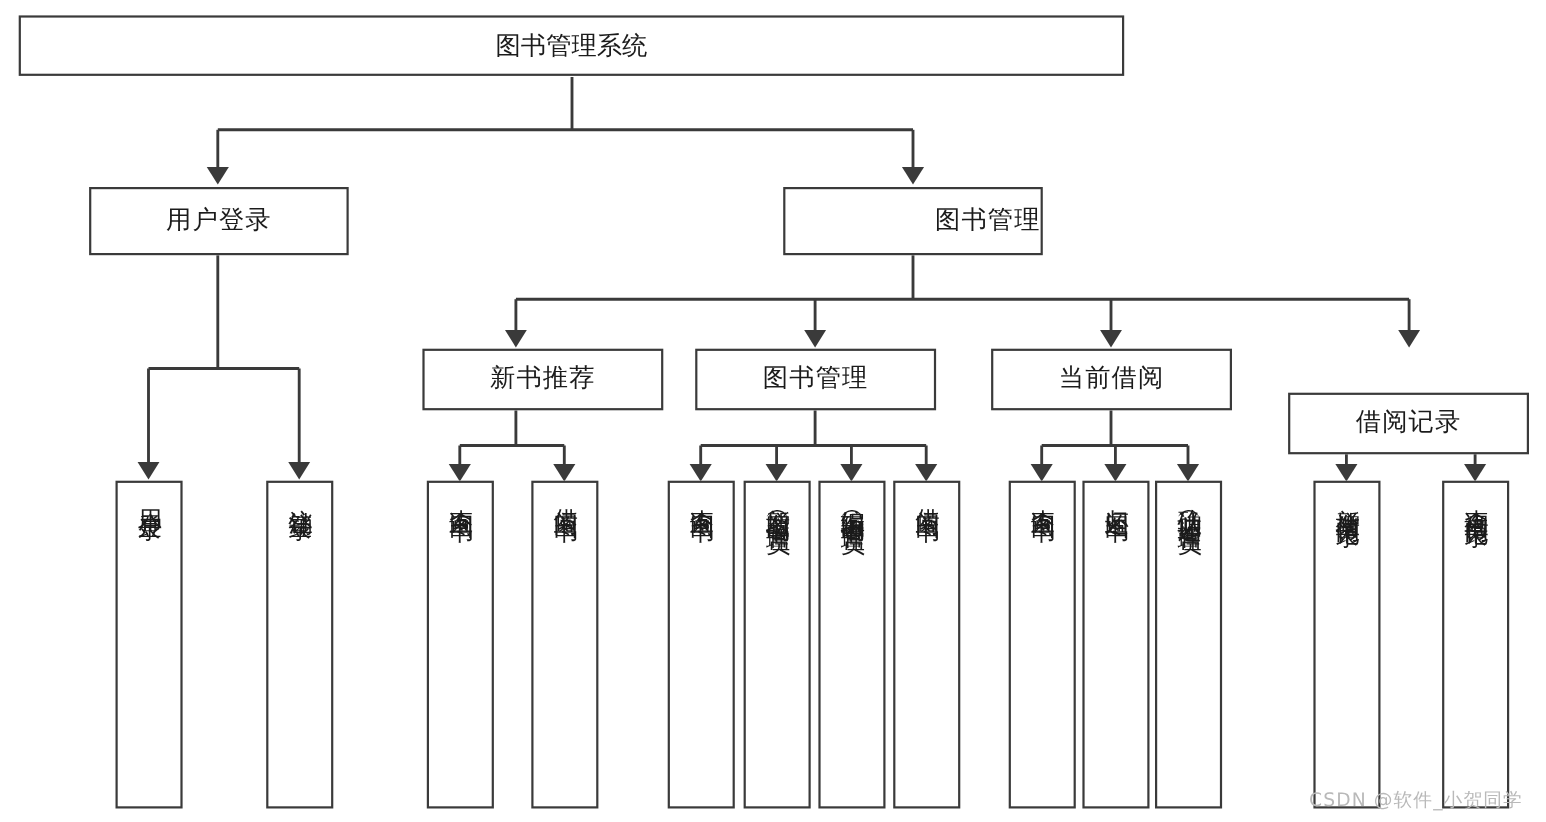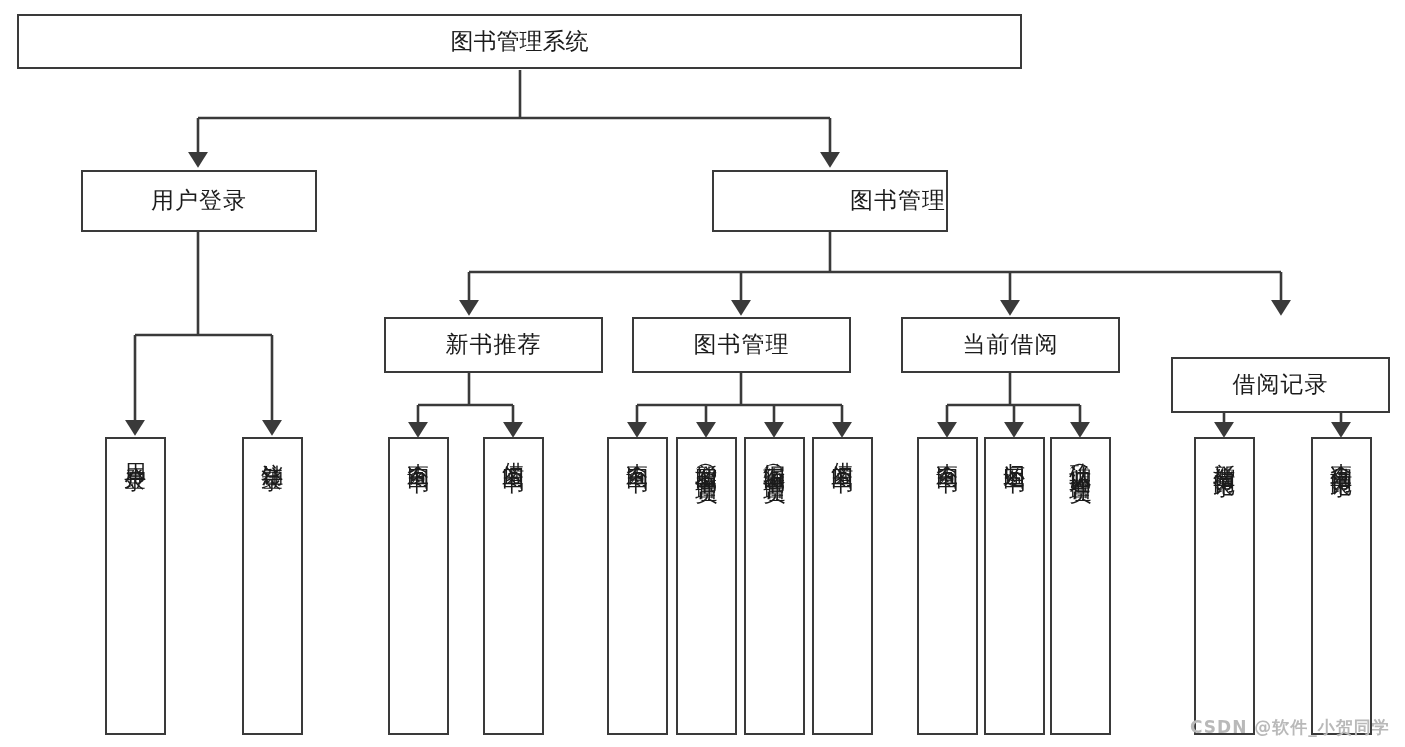--- a/index.html
+++ b/index.html
@@ -190,15 +190,15 @@
     <span class="vlabel">确认归还（管理员）</span>
   </div>
 
   <div class="node leaf" style="left:1194px; top:437px; width:61px; height:298px;">
     <span class="vlabel">新增借阅记录</span>
   </div>
   <div class="node leaf" style="left:1311px; top:437px; width:61px; height:298px;">
     <span class="vlabel">查询借阅记录</span>
   </div>
 
-  <div class="watermark" style="left:1190px; top:716px;font-weight:bold;">CSDN @软件_小贺同学</div>
+  <div class="watermark" style="left:1190px; top:716px;">CSDN @软件_小贺同学</div>
 
 </div>
 
 </body></html>

